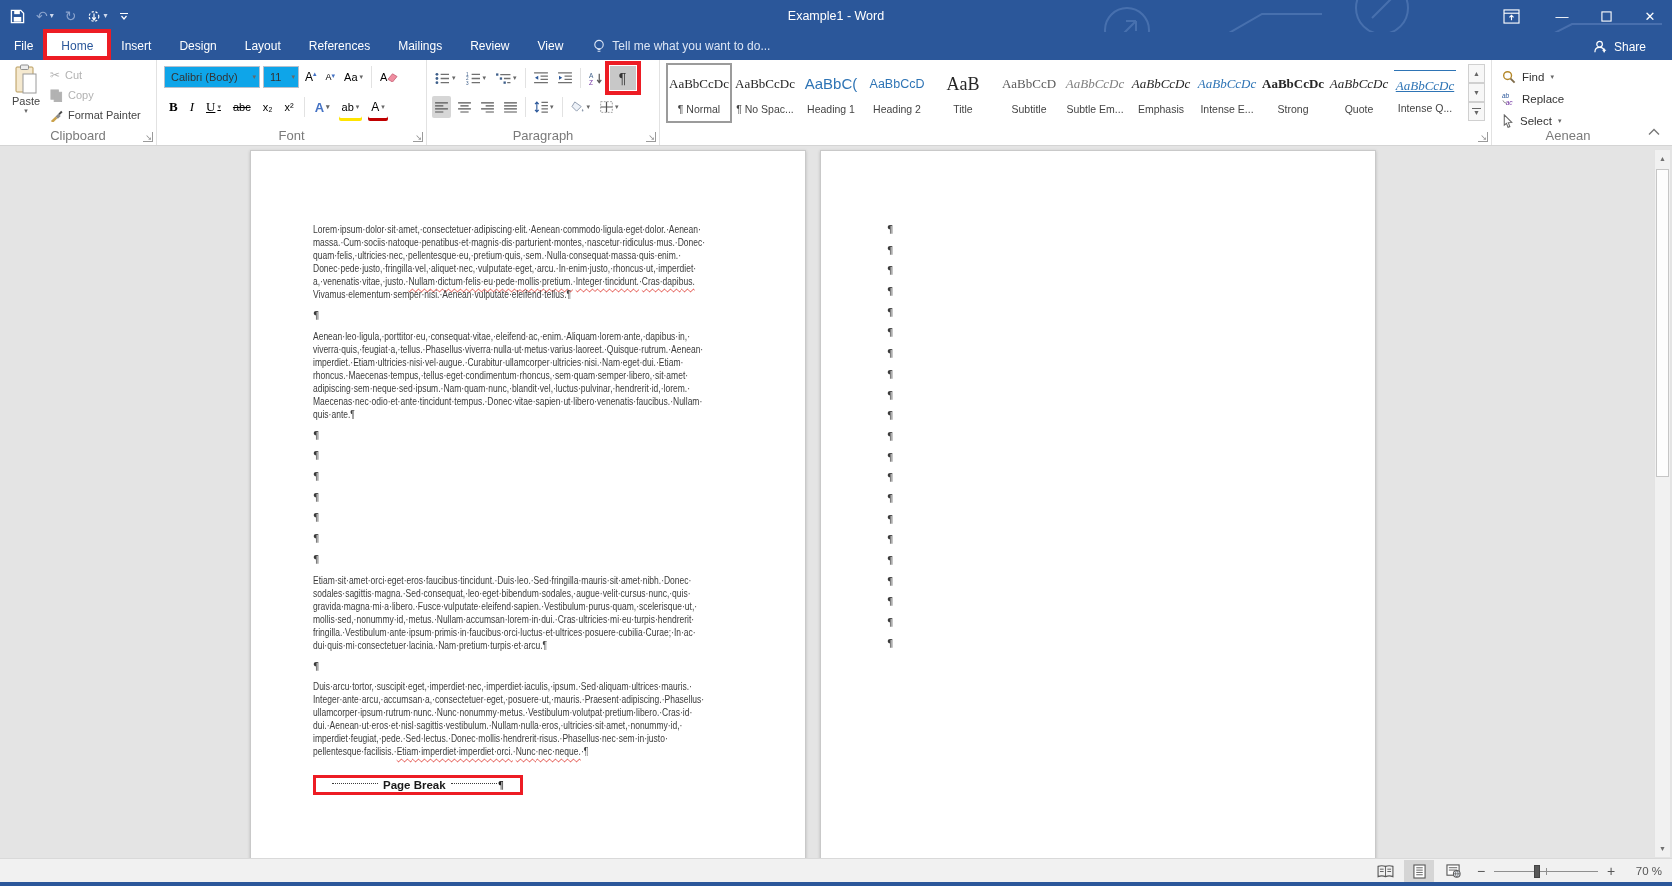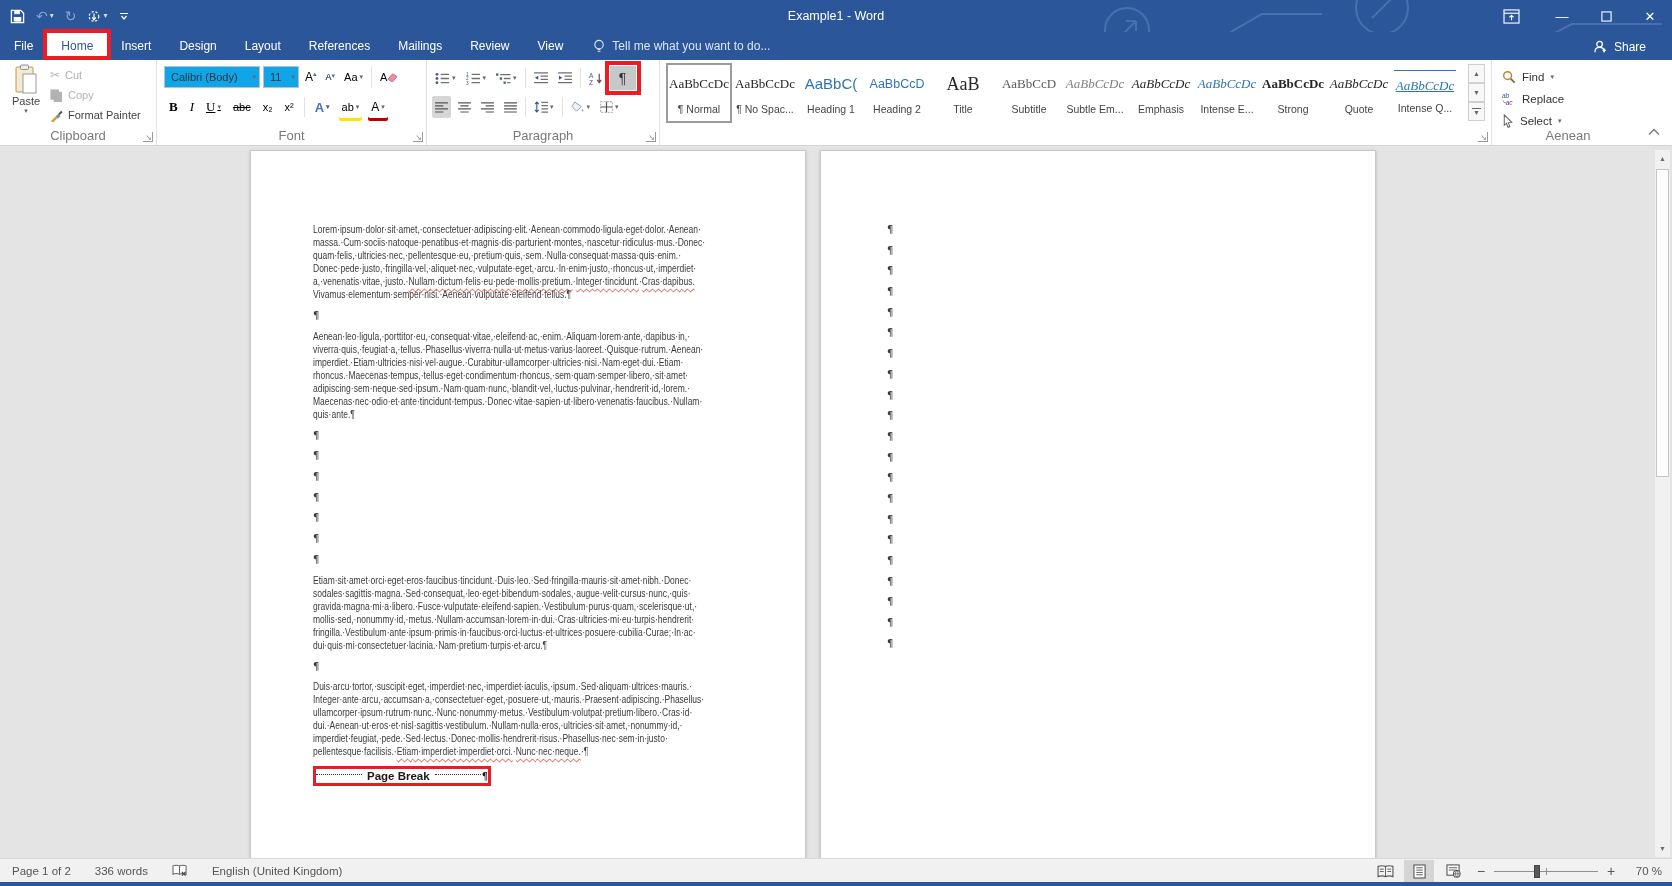--- a/index.html
+++ b/index.html
@@ -98,21 +98,21 @@
   .page { position:absolute; top:4px; width:556px; height:900px; background:#fff; border:1px solid #c9c9c9; box-shadow:0 1px 3px rgba(0,0,0,.18); }
   .page1 { left:250px; padding:72px 58px 0 62px; }
   .page2 { left:820px; padding:72px 0 0 66px; }
   .doc-text { font-size:10px; color:#3b3b3b; }
   .dline { height:13px; line-height:13px; white-space:nowrap; overflow:visible; }
   .dline-inner { display:inline-block; transform:scaleX(.85); transform-origin:0 50%; white-space:pre; }
   .para { margin-bottom:8px; }
   .sq { text-decoration:underline; text-decoration-style:wavy; text-decoration-color:#dd3b34; text-decoration-thickness:1px; text-underline-offset:2.5px; }
   .blankline { height:20.7px; line-height:13px; font-size:10px; color:#3b3b3b; font-family:"DejaVu Sans", sans-serif; }
   .prow { height:20.7px; line-height:13px; font-size:10px; color:#3b3b3b; font-family:"DejaVu Sans", sans-serif; }
-  .pagebreak-wrap { display:inline-block; margin-top:0; border:3px solid #ed1c24; padding:1px 0; }
+  .pagebreak-wrap { display:inline-block; margin-top:9px; border:3px solid #ed1c24; padding:1px 16px; }
   .pagebreak-row { display:flex; align-items:center; width:172px; font-size:11px; color:#1a1a1a; }
   .pb-dots { flex:1; border-bottom:1.6px dotted #3b3b3b; height:0; margin-bottom:3px; }
   .pb-label { padding:0 5px; font-weight:bold; font-size:11.5px; white-space:nowrap; }
   .pb-pil { font-family:"DejaVu Sans",sans-serif; font-size:10px; margin-left:1px; }
 
   
   .vscroll { position:absolute; right:1px; top:3px; bottom:0; width:17px; background:#f1f1f1; border:1px solid #e3e3e3; }
   .vs-btn { position:absolute; left:0; width:15px; height:17px; display:flex; align-items:center; justify-content:center; font-size:7px; color:#707070; }
   .vs-up { top:0; } .vs-dn { bottom:0; }
   .vs-thumb { position:absolute; left:1px; top:19px; width:13px; height:308px; background:#fdfdfd; border:1px solid #c6c6c6; }
@@ -596,38 +596,20 @@
         <div class="prow">¶</div>
       </div>
     <div class="vscroll">
       <span class="vs-btn vs-up">▲</span>
       <span class="vs-thumb"></span>
       <span class="vs-btn vs-dn">▼</span>
     </div>
   </div>
 
   <div class="statusbar">
-    <div class="sb-left">
-      <span class="sb-item">
-          <span>Page 1 of 2</span>
-        </span>
-      <span class="sb-item">
-          <span>336 words</span>
-        </span>
-      <span class="sb-item">
-        <svg width="16" height="14" viewBox="0 0 17 15">
-            <path d="M1 2 q3.5 -1.5 7 0 q3.5 -1.5 7 0 v9 q-3.5 -1.5 -7 0 q-3.5 -1.5 -7 0 z" fill="#fff" stroke="#666" stroke-width="1.1"></path>
-            <path d="M8 2 v9" stroke="#666" stroke-width="1.1"></path>
-            <path d="M10.5 12.5 l4 -4 M10.5 8.5 l4 4" stroke="#444" stroke-width="1.3"></path>
-          </svg>
-      </span>
-      <span class="sb-item">
-          <span>English (United Kingdom)</span>
-        </span>
-    </div>
     <div class="sb-right">
       <span class="view-btn">
         <svg width="17" height="13" viewBox="0 0 18 14">
             <path d="M1 1.5 q4 -1.5 8 0 q4 -1.5 8 0 v11 q-4 -1.5 -8 0 q-4 -1.5 -8 0 z" fill="none" stroke="#595959" stroke-width="1.2"></path>
             <path d="M9 1.5 v11 M3 4.5 h4 M3 7 h4 M11 4.5 h4 M11 7 h4" stroke="#595959" stroke-width="1"></path>
           </svg>
       </span>
       <span class="view-btn active">
         <svg width="13" height="15" viewBox="0 0 14 16">
             <rect x="1" y="1" width="12" height="14" fill="#fff" stroke="#595959" stroke-width="1.2"></rect>

